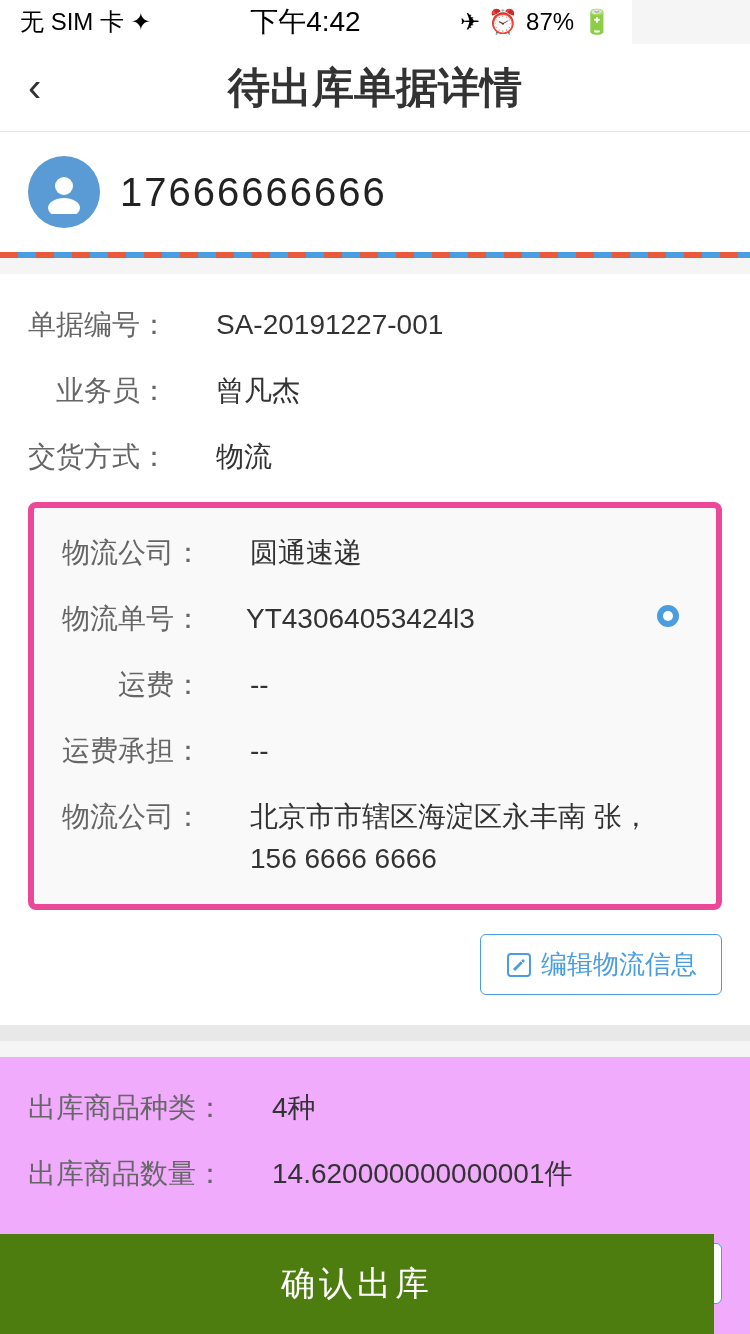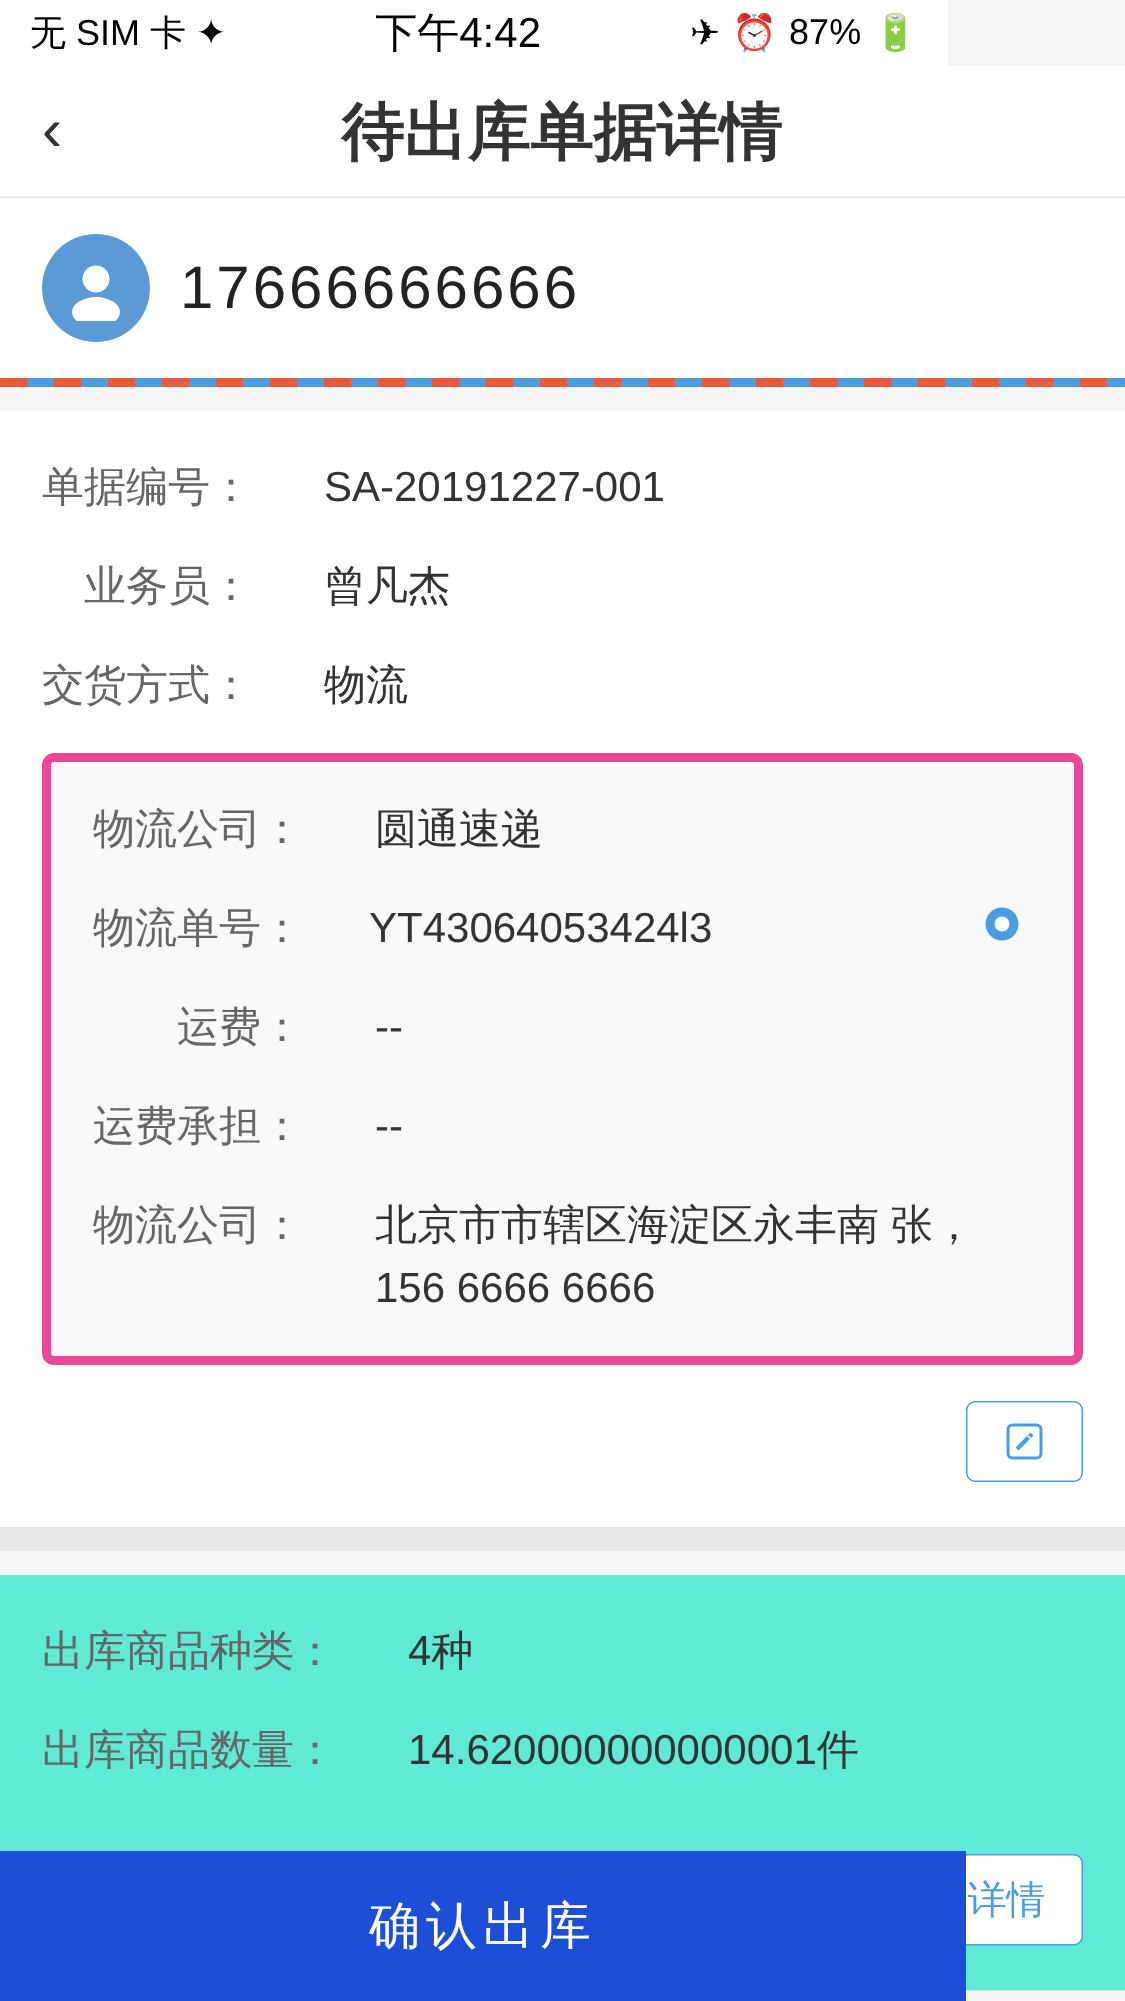--- a/index.html
+++ b/index.html
@@ -171,21 +171,21 @@
       cursor: pointer;
     }
     .clearfix::after {
       content: '';
       display: block;
       clear: both;
     }
 
     
     .warehouse-section {
-      background: #5eead4;
+      background: #f0abfc;
       margin-top: 16px;
       padding: 30px 28px;
     }
 
     
     .view-btn {
       display: flex;
       align-items: center;
       gap: 8px;
       margin-top: 24px;
@@ -203,23 +203,23 @@
     .bottom-spacer {
       height: 200px;
       background: #f5f5f5;
     }
 
     
     .confirm-btn-bar {
       position: fixed;
       bottom: 0;
       left: 0;
-      width: 644px;
+      width: 714px;
       height: 100px;
-      background: #1d4ed8;
+      background: #4d7c0f;
       display: flex;
       align-items: center;
       justify-content: center;
       cursor: pointer;
     }
     .confirm-btn-text {
       font-size: 34px;
       color: #fff;
       font-weight: 500;
       letter-spacing: 4px;
@@ -300,20 +300,21 @@
     </div>
   </div>
 
   <div class="clearfix">
     <button class="edit-btn">
       <svg width="28" height="28" viewBox="0 0 28 28" fill="none">
         <rect x="3" y="3" width="22" height="22" rx="3" stroke="#4a9de0" stroke-width="2" fill="none"></rect>
         <path d="M8 18 L11 15 L18 8 L20 10 L13 17 L10 20 Z" fill="#4a9de0"></path>
         <line x1="16" y1="10" x2="18" y2="12" stroke="white" stroke-width="1"></line>
       </svg>
+      <span>编辑物流信息</span>
     </button>
   </div>
 </div>
 
 <div style="height:16px; background:#e8e8e8;"></div>
 
 <div class="warehouse-section">
   <div class="field-row">
     <span class="field-label">出库商品种类：</span>
     <span class="field-value">4种</span>

